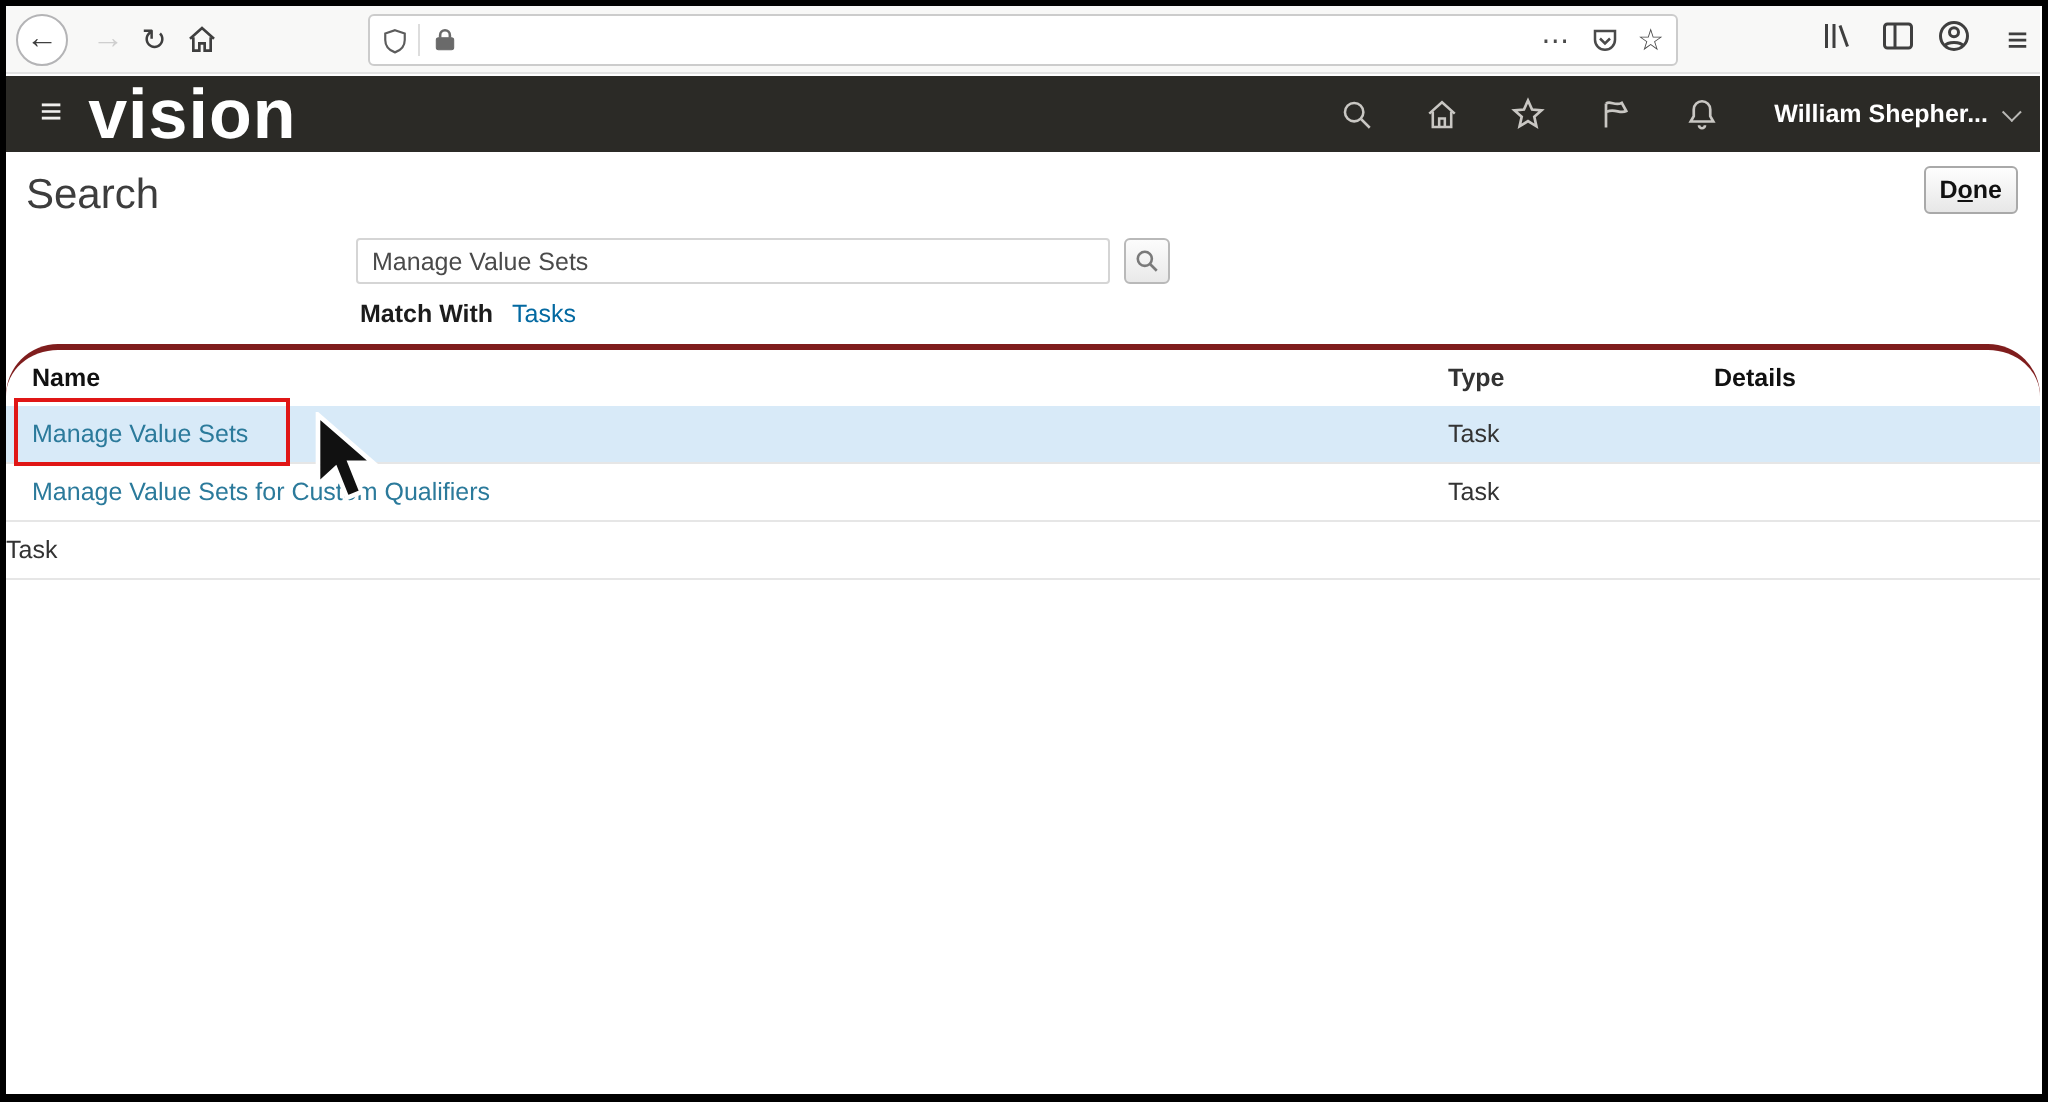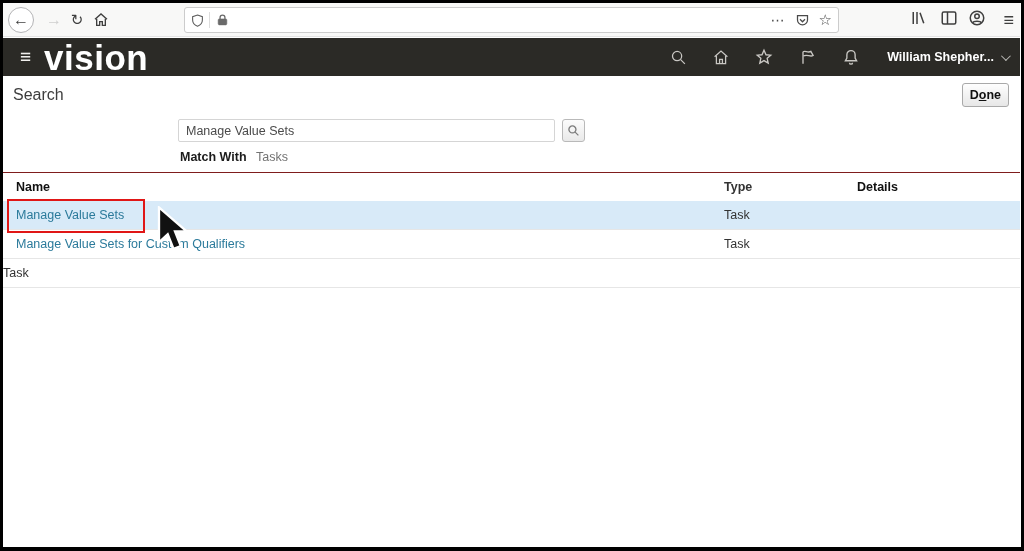--- a/index.html
+++ b/index.html
@@ -60,21 +60,21 @@
   }
   .user-name { color: #fff; font-weight: bold; font-size: 12.5px; }
   .chev {
     width: 7px; height: 7px; border-right: 1.5px solid #b9b8b5; border-bottom: 1.5px solid #b9b8b5;
     transform: rotate(45deg) translateY(-2px);
   }
 
   
   .page-title {
     position: absolute; left: 10px; top: 83px;
-    font-size: 16px; color: #3d3d3d;
+    font-size: 21px; color: #3d3d3d;
   }
   .done-btn {
     position: absolute; right: 11px; top: 80px;
     min-width: 36px; height: 24px; padding: 0 7px;
     background: linear-gradient(#fefefe, #e7e7e7);
     border: 1px solid #a9a9a9; border-radius: 3px;
     font-family: "Liberation Sans", sans-serif;
     font-size: 12.5px; font-weight: bold; color: #111; cursor: pointer;
   }
   .search-row { position: absolute; left: 175px; top: 116px; display: flex; align-items: center; }
@@ -84,24 +84,24 @@
     font-size: 12.5px; color: #4a4a4a; padding: 0 7px; background: #fff;
   }
   .search-go {
     width: 23px; height: 23px; margin-left: 7px;
     background: linear-gradient(#fcfcfc, #e9e9e9);
     border: 1px solid #b9b9b9; border-radius: 3px;
     display: flex; align-items: center; justify-content: center; cursor: pointer;
   }
   .match-row { position: absolute; left: 177px; top: 147px; font-size: 12.5px; }
   .match-label { font-weight: bold; color: #1c1c1c; }
-  .match-link { color: #737373; margin-left: 6px; cursor: pointer; text-decoration: none; }
-
-  
-  .results { position: absolute; left: 0; right: 0; top: 169px; border-top: 1px solid #7f1d1d; }
+  .match-link { color: #0369a1; margin-left: 6px; cursor: pointer; text-decoration: none; }
+
+  
+  .results { position: absolute; left: 0; right: 0; top: 169px; border-top: 3px solid #7f1d1d; border-radius: 26px; }
   .trow { display: grid; grid-template-columns: 721px 133px 1fr; align-items: center; }
   .thead { height: 28px; font-weight: bold; font-size: 12.5px; color: #111; }
   .tbody-row { height: 29px; border-bottom: 1px solid #e6e6e6; font-size: 12.5px; cursor: pointer; }
   .tbody-row.hl { background: #d8eaf8; }
   .cell-name { padding-left: 13px; }
   .cell-name a { color: #2b7a9b; text-decoration: none; }
   .cell-type { color: #333; }
 
   
   .anno-box {

